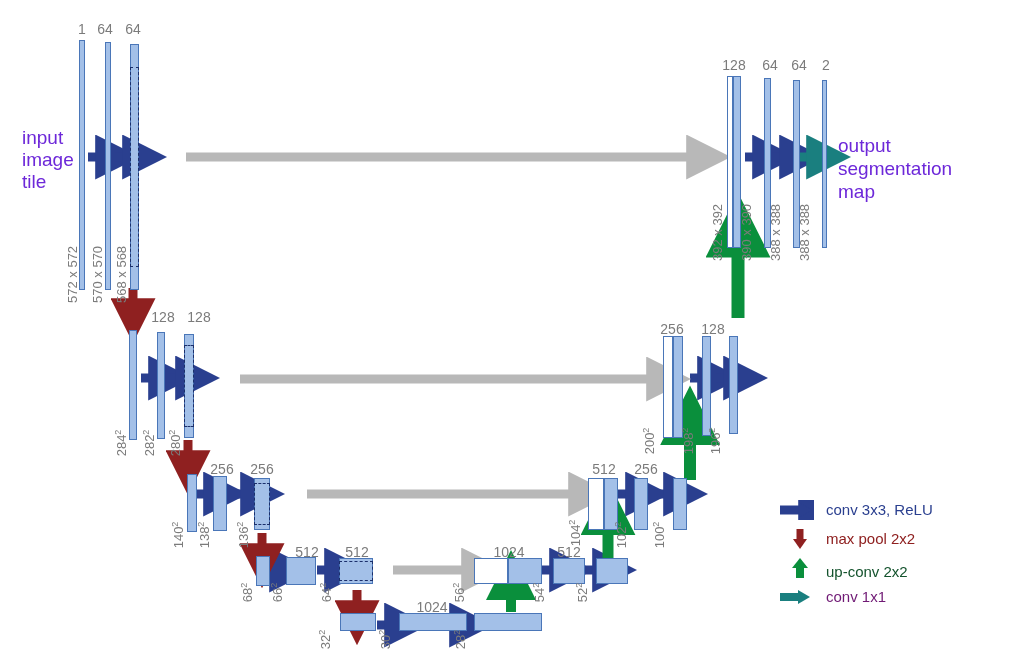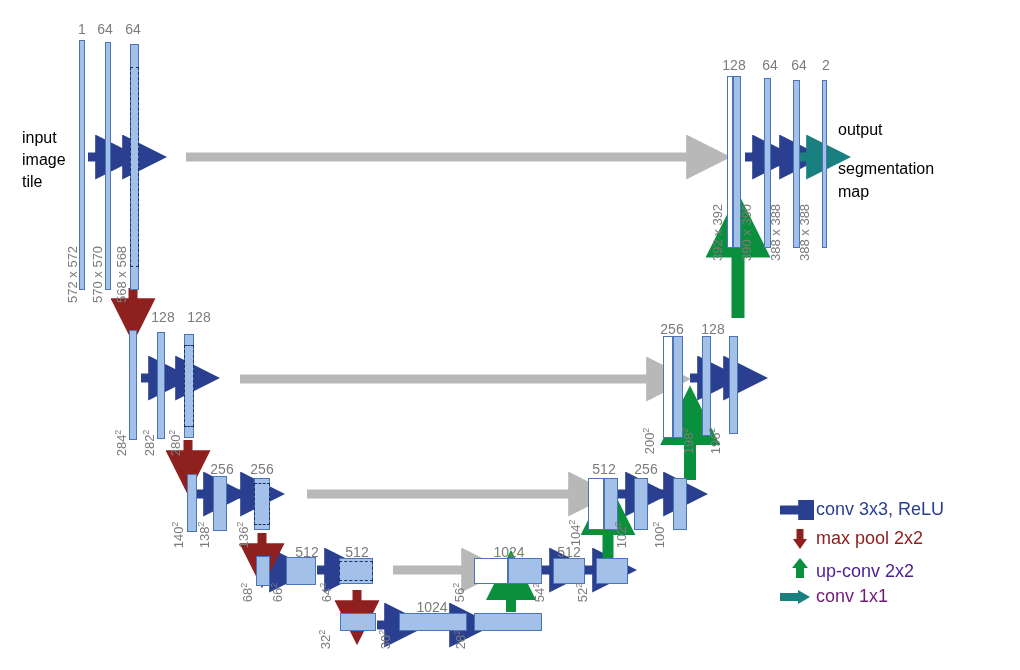--- a/index.html
+++ b/index.html
@@ -47,50 +47,50 @@
     line-height:13px;
     white-space:nowrap;
     transform:rotate(-90deg);
     transform-origin:left bottom;
   }
   .sz sup{font-size:9px;vertical-align:super;}
 
   
   .txt{
     position:absolute;
-    color:#000000;
-    font-size:16px;
+    color:#6d28d9;
+    font-size:19px;
     line-height:23px;
     white-space:nowrap;
   }
 
   
   #legend{position:absolute;left:778px;top:495px;width:240px;}
   .leg-row{
     position:relative;
     height:29px;
     display:flex;
     align-items:center;
   }
   .leg-ico{
     width:36px;height:24px;
     position:relative;
     flex:0 0 36px;
     display:flex;align-items:center;justify-content:center;
   }
   .leg-lbl{
-    font-size:18px;
+    font-size:15px;
     line-height:19px;
     white-space:nowrap;
-    padding-left:2px;
+    padding-left:12px;
   }
   .c-conv{color:#2a3f8f;}
   .c-copy{color:#000000;}
   .c-pool{color:#8f2020;}
-  .c-up{color:#4c1d95;margin-top:7px;}
+  .c-up{color:#14532d;margin-top:7px;}
   .c-1x1{color:#701a75;}
 
   
   #watermark{
     position:absolute;
     left:758px;top:616px;
     font-size:34px;
     line-height:40px;
     color:#dcdcdc;
     white-space:nowrap;
@@ -337,21 +337,21 @@
   <div class="bar" style="left:733px;top:76px;width:8px;height:172px;"></div>
   <div class="bar" style="left:764px;top:78px;width:7px;height:170px;"></div>
   <div class="bar" style="left:793px;top:80px;width:7px;height:168px;"></div>
   <div class="bar" style="left:822px;top:80px;width:5px;height:168px;"></div>
 
   <div class="sz" style="left:724px;top:248px;">392 x 392</div>
   <div class="sz" style="left:753px;top:248px;">390 x 390</div>
   <div class="sz" style="left:782px;top:248px;">388 x 388</div>
   <div class="sz" style="left:811px;top:248px;">388 x 388</div>
 
-  <div class="txt" style="left:838px;top:118px;">output</div>
+  <div class="txt" style="left:838px;top:134px;">output</div>
   <div class="txt" style="left:838px;top:157px;">segmentation</div>
   <div class="txt" style="left:838px;top:180px;">map</div>
 
   <div id="legend">
 
     <div class="leg-row">
       <div class="leg-ico">
         <svg width="36" height="20">
           <line x1="2" y1="10" x2="22" y2="10" stroke="#2a3f8f" stroke-width="9" marker-end="url(#mNavy)"></line>
           <path d="M22,3 L34,10 L22,17 Z" fill="#2a3f8f"></path>

